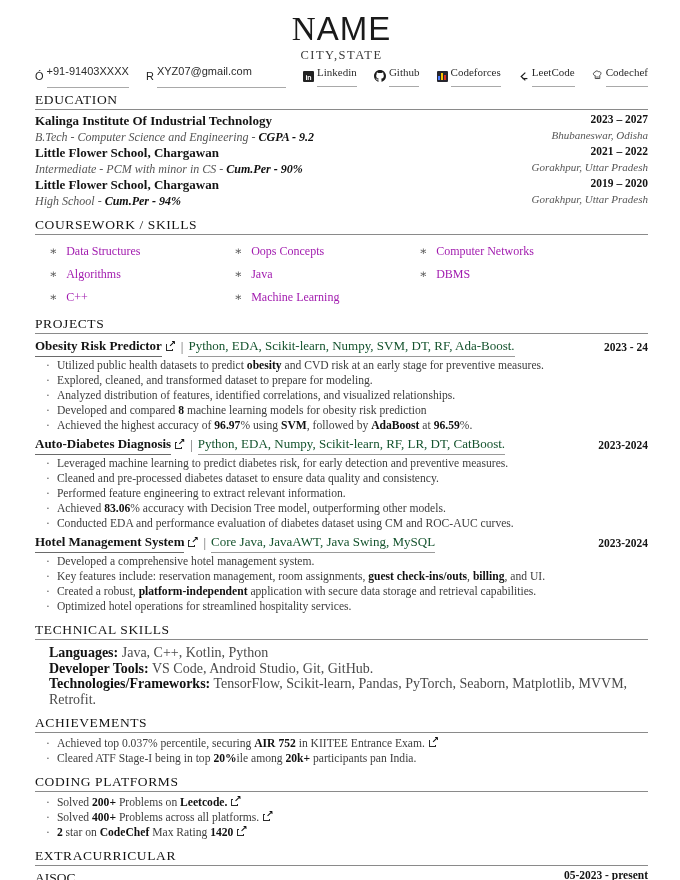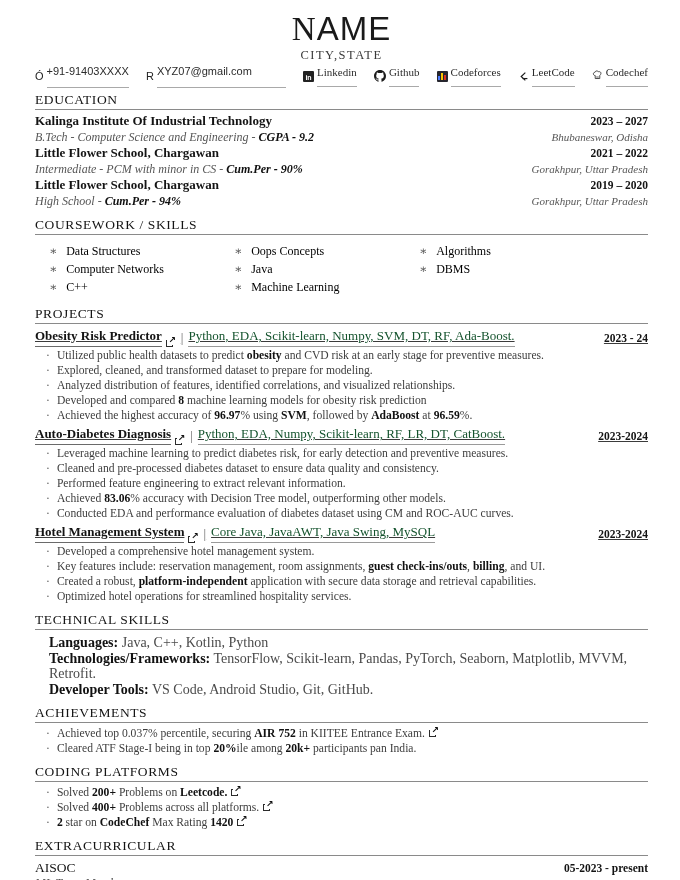--- a/index.html
+++ b/index.html
@@ -40,34 +40,34 @@
     display:inline-flex; align-items:flex-end; justify-content:center; gap:1px; padding:2px 1px 2px;
   }
   .cf-icon i { display:block; width:2px; }
   .cf-b { height:4px; background:#4e7cff; }
   .cf-y { height:7px; background:#f8c300; }
   .cf-r { height:5px; background:#d93025; }
   
   .sec-title { font-size:13.5px; color:#141414; letter-spacing:0.6px; font-weight:400; margin-top:7px; line-height:17px; }
   .rule { border:0; border-top:1px solid #8a8a8a; margin:1px 0 3px; }
   
-  .row2 { display:flex; justify-content:space-between; align-items:center;gap:32px; }
+  .row2 { display:flex; justify-content:space-between; align-items:flex-start;gap:32px; }
   .edu-school { font-weight:bold; color:#141414; font-size:13px; line-height:16px; }
   .edu-dates  { font-weight:bold; color:#141414; font-size:11.5px; }
   .edu-degree { font-style:italic; color:#555; font-size:12px; line-height:16px; }
   .edu-degree .b { font-weight:bold; color:#222; }
   .edu-loc { font-style:italic; color:#555; font-size:11px; }
   
   .skills-grid {
-    display:grid; grid-template-columns:185px 185px 1fr; 
-    padding:4px 0 2px 14px; font-size:12px; color:#000000; line-height:18px;
+    display:grid; grid-template-columns:185px 185px 1fr; row-gap:5px;
+    padding:4px 0 2px 14px; font-size:12px; color:#a21caf; line-height:18px;
   }
   .skill-item::before { content:"\2217"; margin-right:9px; color:#555; }
   
-  .proj-head { display:flex; align-items:flex-end; font-size:13px; line-height:18px; margin-top:2px;text-decoration:underline; }
+  .proj-head { display:flex; align-items:center; font-size:13px; line-height:18px; margin-top:2px; }
   .proj-title { font-weight:bold; color:#141414; border-bottom:1px solid #6a6a6a; padding-bottom:1px; }
   .sep { margin:0 5px; color:#666; }
   .proj-tech { color:#14532d; border-bottom:1px solid #9a9a9a; padding-bottom:1px; white-space:nowrap; }
   .proj-date { margin-left:auto; font-weight:bold; color:#141414; font-size:11.5px; padding-left:8px; }
   .bullets { padding-left:11px; margin-top:1px; }
   .bullet { font-size:11.6px; line-height:15px; color:#3d3d3d; }
   .bullet::before { content:"\00b7"; margin-right:7px; color:#555; }
   .bullet .b, .rich .b { font-weight:bold; color:#111; }
   
   .ext-icon {
@@ -173,22 +173,22 @@
     <span class="edu-loc">Gorakhpur, Uttar Pradesh</span>
   </div>
 </div>
 
 <div>
   <h2 class="sec-title">COURSEWORK / SKILLS</h2>
   <hr class="rule">
   <div class="skills-grid">
     <span class="skill-item">Data Structures</span>
     <span class="skill-item">Oops Concepts</span>
+    <span class="skill-item">Computer Networks</span>
     <span class="skill-item">Algorithms</span>
-    <span class="skill-item">Computer Networks</span>
     <span class="skill-item">Java</span>
     <span class="skill-item">DBMS</span>
     <span class="skill-item">C++</span>
     <span class="skill-item">Machine Learning</span>
   </div>
 </div>
 
 <div>
   <h2 class="sec-title">PROJECTS</h2>
   <hr class="rule">
@@ -236,22 +236,22 @@
     <div class="bullet"><span>Created a robust, </span><span class="b">platform-independent</span><span> application with secure data storage and retrieval capabilities.</span></div>
     <div class="bullet"><span>Optimized hotel operations for streamlined hospitality services.</span></div>
   </div>
 </div>
 
 <div>
   <h2 class="sec-title">TECHNICAL SKILLS</h2>
   <hr class="rule">
   <div class="ts-lines">
     <div class="ts-line rich"><span class="b">Languages:</span><span> Java, C++, Kotlin, Python</span></div>
+    <div class="ts-line rich"><span class="b">Developer Tools:</span><span> VS Code, Android Studio, Git, GitHub.</span></div>
     <div class="ts-line rich"><span class="b">Technologies/Frameworks:</span><span> TensorFlow, Scikit-learn, Pandas, PyTorch, Seaborn, Matplotlib, MVVM, Retrofit.</span></div>
-    <div class="ts-line rich"><span class="b">Developer Tools:</span><span> VS Code, Android Studio, Git, GitHub.</span></div>
   </div>
 </div>
 
 <div>
   <h2 class="sec-title">ACHIEVEMENTS</h2>
   <hr class="rule">
   <div class="bullets">
     <div class="bullet"><span>Achieved top 0.037% percentile, securing </span><span class="b">AIR 752</span><span> in KIITEE Entrance Exam.</span><span class="ext-icon"></span></div>
     <div class="bullet"><span>Cleared ATF Stage-I being in top </span><span class="b">20%</span><span>ile among </span><span class="b">20k+</span><span> participants pan India.</span></div>
   </div>

